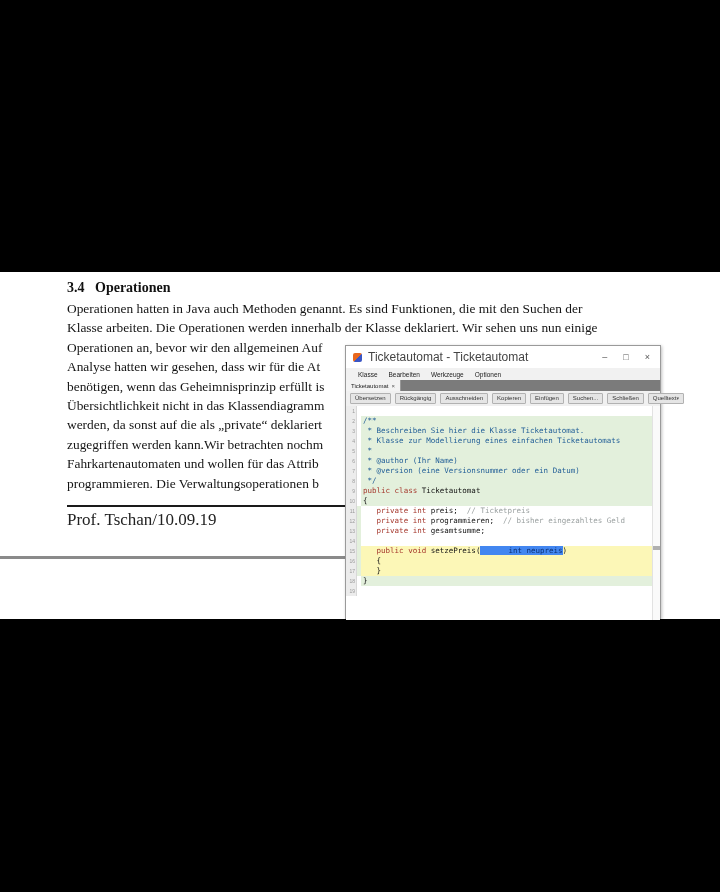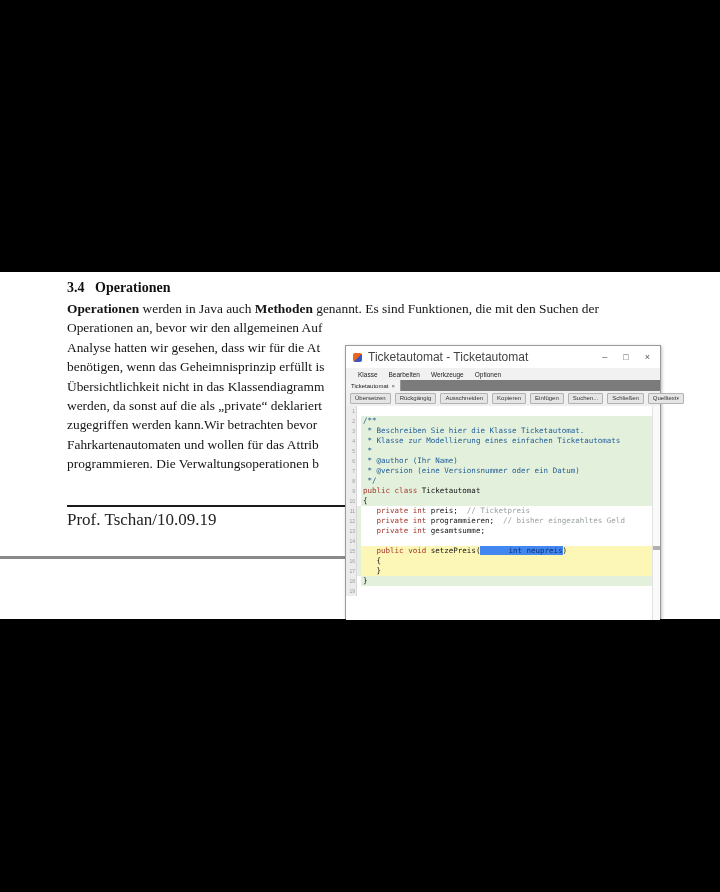--- a/index.html
+++ b/index.html
@@ -1,21 +1,21 @@
 <!DOCTYPE html>
 <html style="--scope-class-bg: #e3f0dc; --scope-method-bg: #fcf7b7; --selection-bg: #4286f0; --selection-text: #0c2f72; --keyword-color: #a5372c; --javadoc-color: #1f5c96; --comment-color: #9aa0a0; --tab-strip-bg: #7b7b7b; --toolbar-bg: #f0f0f0;"><head>
 <meta charset="utf-8">
 <style>
   html,body{margin:0;padding:0;background:#000;}
   body{width:720px;height:892px;position:relative;overflow:hidden;font-family:"Liberation Serif",serif;}
   .page{position:absolute;left:0;top:272px;width:720px;height:347px;background:#ffffff;}
   .heading{position:absolute;left:67px;top:8px;font-size:14px;font-weight:bold;color:#111;white-space:pre;}
   .para{position:absolute;left:67px;top:27px;width:590px;font-size:13.4px;line-height:19.4px;color:#141414;}
   .pline{white-space:nowrap;}
-  .pline .b{font-weight:bold;}
+  .pline .b{font-weight:normal;}
   .footer-rule{position:absolute;left:67px;top:233px;width:278px;height:2px;background:#1a1a1a;}
   .footer-text{position:absolute;left:67px;top:238px;font-size:17px;color:#222;}
   .pagebreak{position:absolute;left:0;top:284px;width:345px;height:3px;background:#8a8a8a;}
 
   
   .win{position:absolute;left:345px;top:345px;width:316px;height:274px;background:#fff;
        border:1px solid #9a9a9a;box-sizing:border-box;font-family:"Liberation Sans",sans-serif;
        box-shadow:1px 1px 3px rgba(0,0,0,.25);}
   .titlebar{height:22px;display:flex;align-items:center;padding:0 7px;background:#fff;}
   .bluej-icon{width:9px;height:9px;border-radius:2px;flex:0 0 auto;
@@ -58,27 +58,28 @@
   .scrollstrip{position:absolute;right:0;top:0;bottom:0;width:7px;background:#fafafa;
        border-left:1px solid #e2e2e2;}
   .scrollmarker{position:absolute;right:0;top:140px;width:7px;height:4px;background:#b0b0b0;}
 </style>
 </head>
 <body>
 
 <div class="page">
   <div class="heading">3.4   Operationen</div>
   <div class="para">
-      <div class="pline"><span class="b">Operationen</span><span> werden in Java auch </span><span class="b">Methoden</span><span> genannt. Es sind Funktionen, die mit den Suchen der</span></div>
+      <div class="pline"><span class="b">Operationen</span><span> hatten in Java auch </span><span class="b">Methoden</span><span> genannt. Es sind Funktionen, die mit den Suchen der</span></div>
+      <div class="pline"><span>Klasse arbeiten. Die Operationen werden innerhalb der Klasse deklariert. Wir sehen uns nun einige</span></div>
       <div class="pline"><span>Operationen an, bevor wir den allgemeinen Auf</span></div>
       <div class="pline"><span>Analyse hatten wir gesehen, dass wir für die At</span></div>
       <div class="pline"><span>benötigen, wenn das Geheimnisprinzip erfüllt is</span></div>
       <div class="pline"><span>Übersichtlichkeit nicht in das Klassendiagramm</span></div>
       <div class="pline"><span>werden, da sonst auf die als „private“ deklariert</span></div>
-      <div class="pline"><span>zugegriffen werden kann.Wir betrachten bevor</span></div>
+      <div class="pline"><span>zugegriffen werden kann.Wir betrachten nochm</span></div>
       <div class="pline"><span>Fahrkartenautomaten und wollen für das Attrib</span></div>
       <div class="pline"><span>programmieren. Die Verwaltungsoperationen b</span></div>
     </div>
   <div class="footer-rule"></div>
   <div class="footer-text">Prof. Tschan/10.09.19</div>
   <div class="pagebreak"></div>
 </div>
 
 <div class="win">
   <div class="titlebar">

